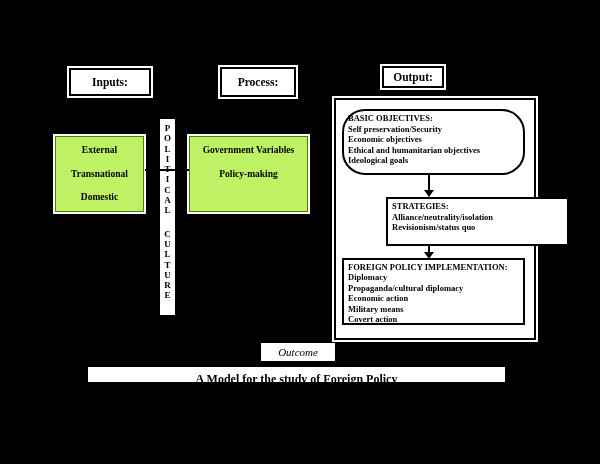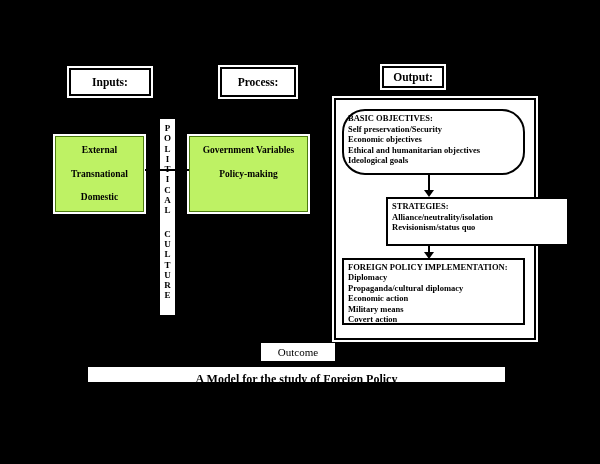--- a/index.html
+++ b/index.html
@@ -43,20 +43,21 @@
   .arrow-head{
     position:absolute;width:0;height:0;
     border-left:5px solid transparent;border-right:5px solid transparent;
     border-top:7px solid #000;
   }
   .outcome{
     position:absolute;left:260px;top:342px;width:76px;height:20px;
     background:#fff;border:1px solid #000;
     display:flex;align-items:center;justify-content:center;
     font-size:11px;
+    font-style:italic;
   }
   .titlebar{
     position:absolute;left:88px;top:367px;width:417px;height:15px;
     background:#fff;text-align:center;font-weight:bold;font-size:12px;
     padding-top:5px;line-height:14px;
   }
 </style>
 </head>
 <body>
 

